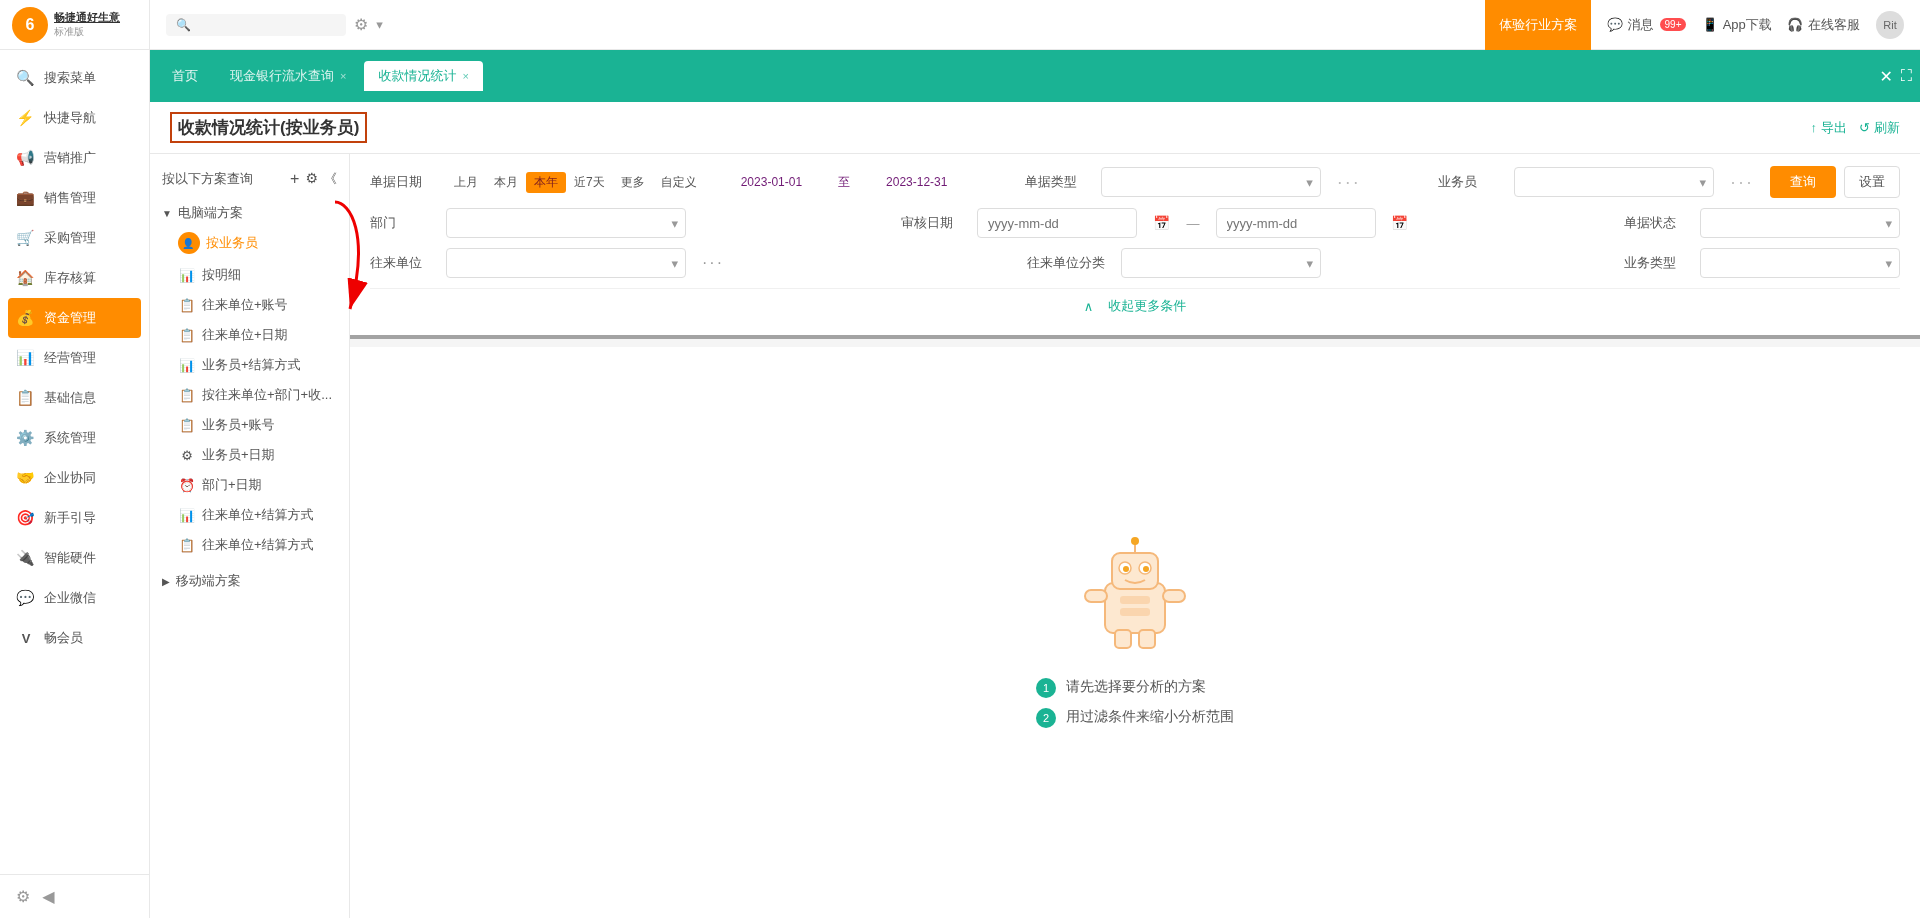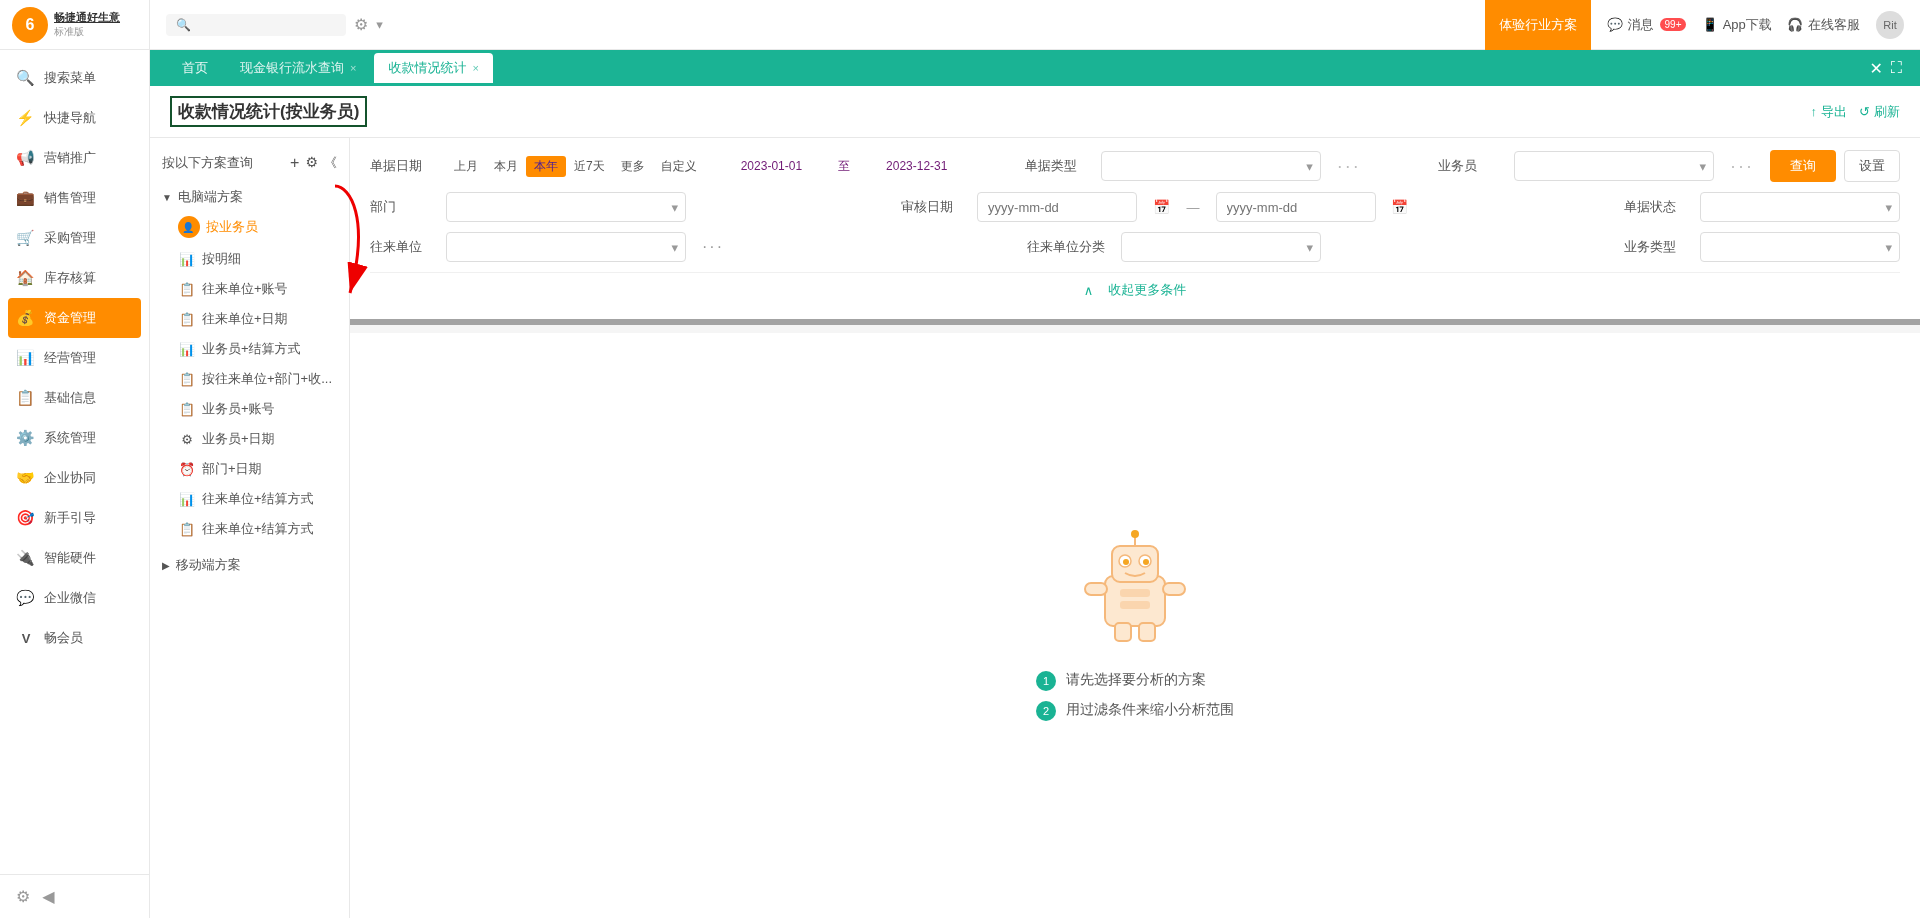--- a/index.html
+++ b/index.html
@@ -21,21 +21,21 @@
 
     
     .topbar { height: 50px; background: #fff; border-bottom: 1px solid #e8e8e8; display: flex; align-items: center; padding: 0 16px; justify-content: space-between; }
     .topbar-left { display: flex; align-items: center; gap: 8px; }
     .topbar-search { display: flex; align-items: center; background: #f5f5f5; border-radius: 4px; padding: 4px 10px; gap: 6px; color: #999; font-size: 12px; width: 180px; }
     .topbar-right { display: flex; align-items: center; gap: 16px; font-size: 13px; color: #555; }
     .trial-btn { background: #ff8c00; color: white; border: none; border-radius: 4px; padding: 22px 14px; cursor: pointer; font-size: 13px; }
     .badge-red { background: #ff4d4f; color: white; border-radius: 10px; font-size: 10px; padding: 1px 5px; margin-left: 2px; }
 
     
-    .tabs { height: 36px; background: #1ab394; display: flex; align-items: center; padding: 0 18px; gap: 4px; }
+    .tabs { height: 52px; background: #1ab394; display: flex; align-items: center; padding: 0 8px; gap: 4px; }
     .tab { padding: 6px 14px; color: rgba(255,255,255,0.85); cursor: pointer; font-size: 13px; border-radius: 4px 4px 0 0; display: flex; align-items: center; gap: 6px; }
     .tab.active { background: #fff; color: #1ab394; font-weight: 500; }
     .tab .close-btn { font-size: 11px; opacity: 0.7; }
     .tab-home { color: rgba(255,255,255,0.9); }
     .tabs-right { margin-left: auto; display: flex; align-items: center; gap: 8px; color: white; font-size: 16px; }
 
     
     .content { flex: 1; background: #f5f5f5; overflow: hidden; display: flex; flex-direction: column; }
 
     
@@ -55,48 +55,48 @@
     .panel-section-title .arrow { margin-right: 6px; font-size: 10px; }
     .panel-item { display: flex; align-items: center; padding: 6px 12px 6px 28px; font-size: 13px; color: #555; cursor: pointer; }
     .panel-item.active { color: #ff8c00; }
     .panel-item .item-icon { width: 18px; height: 18px; margin-right: 6px; display: flex; align-items: center; justify-content: center; font-size: 13px; }
     .active-circle { width: 22px; height: 22px; background: #ff8c00; border-radius: 50%; display: flex; align-items: center; justify-content: center; color: white; font-size: 10px; margin-right: 6px; }
 
     
     .right-panel { flex: 1; display: flex; flex-direction: column; overflow: hidden; }
 
     
-    .filter-area { background: #fff; padding: 12px 20px; border-bottom: 6px solid #a3a3a3; }
+    .filter-area { background: #fff; padding: 12px 20px; border-bottom: 4px solid #a3a3a3; }
     .filter-row { display: flex; align-items: center; gap: 16px; margin-bottom: 10px; }
     .filter-row:last-child { margin-bottom: 0; }
     .filter-label { color: #555; font-size: 13px; min-width: 60px; }
     .filter-date-options { display: flex; align-items: center; }
     .date-option { padding: 2px 8px; border-radius: 3px; font-size: 12px; color: #555; cursor: pointer; }
-    .date-option.active { background: #ff8c00; color: #4c1d95; }
+    .date-option.active { background: #ff8c00; color: #7f1d1d; }
     .date-range { font-size: 12px; color: #701a75; margin-left: 20px; }
     .filter-select { border: 1px solid #ddd; border-radius: 4px; padding: 4px 28px 4px 10px; font-size: 13px; color: #555; background: #fff; cursor: pointer; min-width: 200px; appearance: none; position: relative; display: flex; align-items: center; height: 30px; }
     .select-wrapper { position: relative; display: inline-flex; align-items: center; }
     .select-wrapper::after { content: '▾'; position: absolute; right: 8px; color: #999; pointer-events: none; }
     .filter-input { border: 1px solid #ddd; border-radius: 4px; padding: 4px 10px; font-size: 13px; color: #555; background: #fff; height: 30px; min-width: 160px; }
     .filter-separator { color: #999; }
     .filter-actions { margin-left: auto; display: flex; gap: 8px; }
     .btn-query { background: #ff8c00; color: white; border: none; border-radius: 4px; padding: 6px 20px; cursor: pointer; font-size: 13px; }
     .btn-setting { background: #fff; color: #555; border: 1px solid #ddd; border-radius: 4px; padding: 6px 14px; cursor: pointer; font-size: 13px; }
     .more-conditions { display: flex; align-items: center; justify-content: center; padding: 8px; color: #1ab394; cursor: pointer; font-size: 13px; border-top: 1px solid #f0f0f0; margin-top: 4px; }
     .calendar-icon { color: #999; cursor: pointer; font-size: 14px; }
     .more-dots { color: #999; cursor: pointer; font-size: 16px; letter-spacing: 2px; }
 
     
     .empty-state { flex: 1; display: flex; flex-direction: column; align-items: center; justify-content: center; background: #fff; margin-top: 8px; }
     .empty-steps { text-align: left; }
     .empty-step { display: flex; align-items: flex-start; gap: 10px; margin-bottom: 10px; font-size: 14px; color: #555; }
     .step-num { width: 20px; height: 20px; background: #1ab394; border-radius: 50%; display: flex; align-items: center; justify-content: center; color: white; font-size: 11px; flex-shrink: 0; }
 
     
-    .title-highlight { border: 2px solid #14532d; display: inline-block; padding: 2px 6px; }
+    .title-highlight { border: 2px solid #c2410c; display: inline-block; padding: 2px 6px; }
   </style>
 </head>
 <body>
 
 <div class="sidebar">
   <div class="sidebar-logo">
     <div class="logo-icon">
       <span>6</span>
     </div>
     <div>

